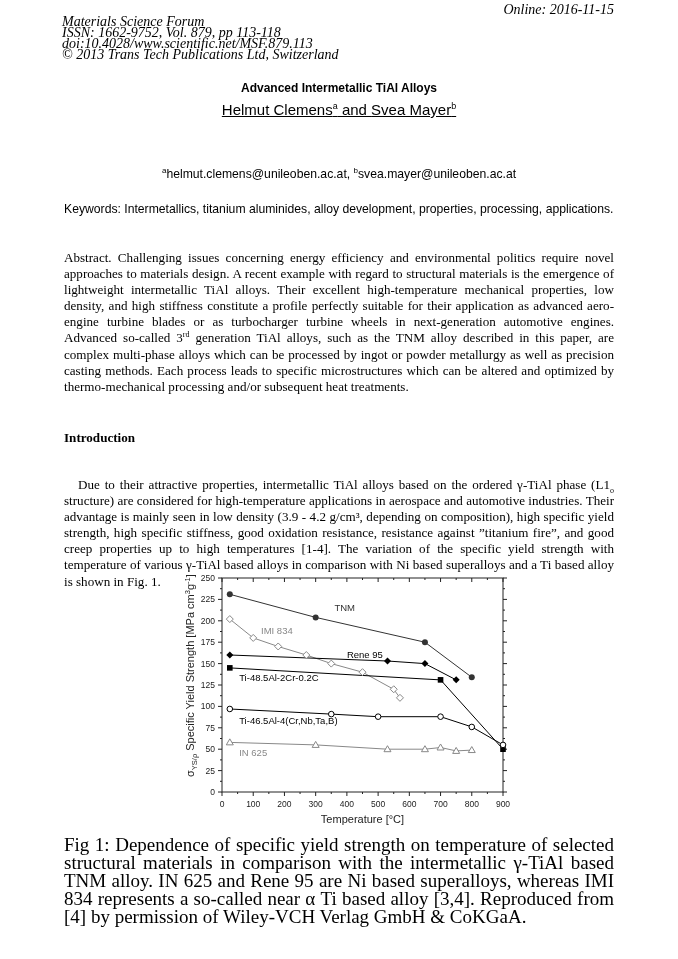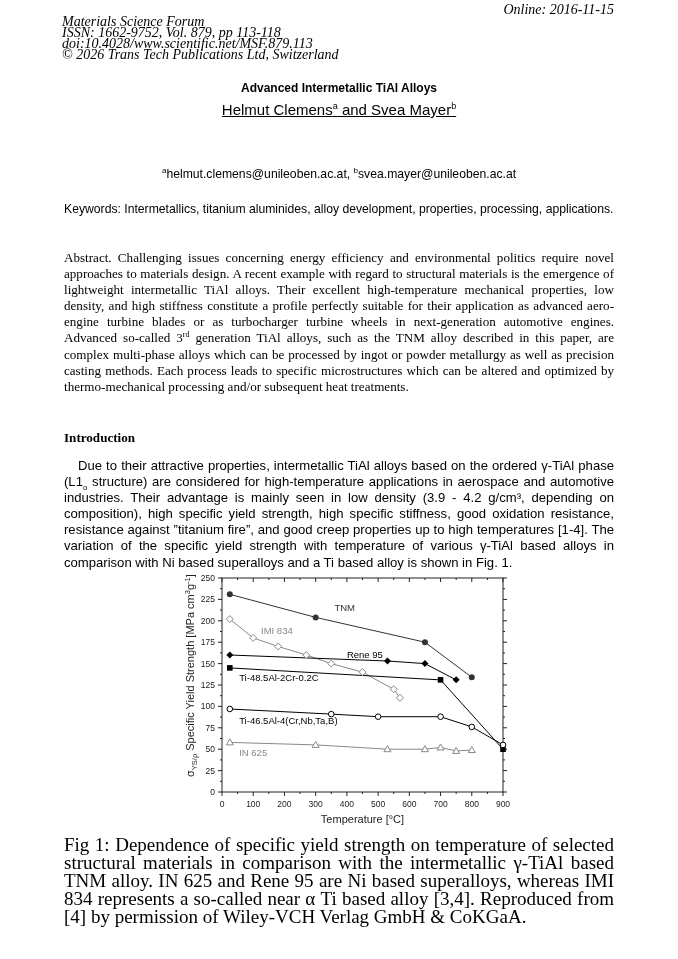--- a/index.html
+++ b/index.html
@@ -11,36 +11,36 @@
   #title { top: 81px; font-size: 12px; font-weight: bold; }
   #authors { top: 101px; font-size: 15px; text-decoration: underline; }
   #authors sup { font-size: 9px; }
   #affil { top: 131px; font-size: 12.2px; line-height: 16px; }
   #emails { top: 167px; font-size: 12.2px; }
   #emails sup { font-size: 8px; }
   .block { position: absolute; left: 64px; width: 550px; text-align: justify; }
   #keywords { top: 202px; font-family: "Liberation Sans", sans-serif; font-size: 12.2px; line-height: 15px; }
   #abstract { top: 250px; font-family: "Liberation Serif", serif; font-size: 13.1px; line-height: 16.1px; }
   #intro-h { top: 430px; font-family: "Liberation Serif", serif; font-size: 13.1px; font-weight: bold; }
-  #intro-p { top: 458px; font-family: Liberation Sans, sans-serif; font-size: 13.1px; line-height: 16.1px; text-indent: 14px; }
+  #intro-p { top: 477px; font-family: Liberation Serif, serif; font-size: 13.1px; line-height: 16.1px; text-indent: 14px; }
   #caption { top: 836px; font-family: "Liberation Serif", serif; font-size: 19px; line-height: 18px; }
   .bold { font-weight: normal; }
   sup { line-height: 0; }
   sub { line-height: 0; font-size: 8px; }
   #figure { position: absolute; left: 180px; top: 568px; width: 340px; height: 262px; }
   #figure svg { display: block; }
 </style>
 </head>
 <body>
 
 <div id="hdr-left" class="hdr">
   <div>Materials Science Forum</div>
   <div>ISSN: 1662-9752, Vol. 879, pp 113-118</div>
   <div>doi:10.4028/www.scientific.net/MSF.879.113</div>
-  <div>© 2026 Trans Tech Publications Ltd, Switzerland</div>
+  <div>© 2013 Trans Tech Publications Ltd, Switzerland</div>
 </div>
 <div id="hdr-right" class="hdr">Online: 2016-11-15</div>
 
 <div id="title" class="center">Advanced Intermetallic TiAl Alloys</div>
 <div id="authors" class="center">
   <span>Helmut Clemens</span><sup>a</sup><span style="white-space:pre"> and </span><span>Svea Mayer</span><sup>b</sup>
 </div>
 <div id="affil" class="center">
 </div>
 <div id="emails" class="center">

